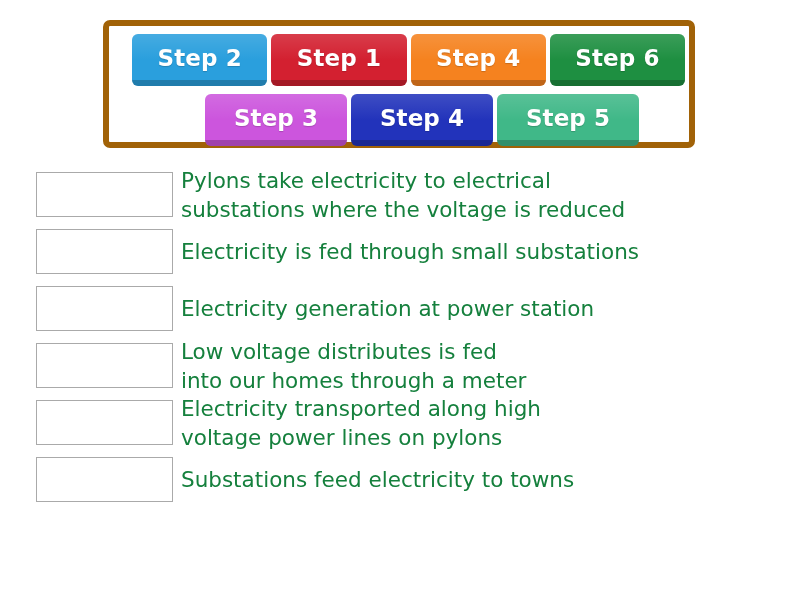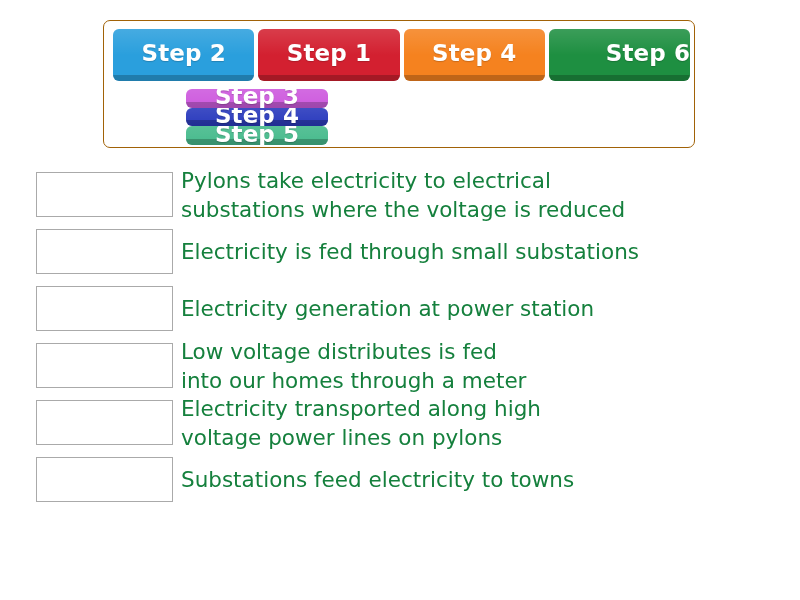--- a/index.html
+++ b/index.html
@@ -17,31 +17,31 @@
 
   
   #tile-tray {
     position: absolute;
     left: 103px;
     top: 20px;
     width: 592px;
     height: 128px;
     box-sizing: border-box;
     background: #ffffff;
-    border: 1px solid #a16207;
+    border: 6px solid #a16207;
     border-radius: 7px;
-    padding: 8px 0 0 2px;
+    padding: 8px 0 0 16px;
   }
   .tile-row {
     display: flex;
     height: 56px;
     margin-bottom: 4px;
   }
   .tile-row.row-1 { padding-left: 7px; }
-  .tile-row.row-2 { padding-left: 80px; flex-direction: column; }
+  .tile-row.row-2 { padding-left: 80px; }
 
   .tile {
     width: 142px;
     height: 52px;
     margin-right: 4px;
     border-radius: 6px;
     position: relative;
     display: flex;
     align-items: center;
     justify-content: center;
@@ -129,21 +129,21 @@
     <div class="tile" style="background: rgb(211, 32, 48); text-align: center;">
       <span class="tile-gloss"></span>
       <span class="tile-shade"></span>
       <span class="tile-label">Step 1</span>
     </div>
     <div class="tile" style="background: rgb(245, 130, 31);">
       <span class="tile-gloss"></span>
       <span class="tile-shade"></span>
       <span class="tile-label">Step 4</span>
     </div>
-    <div class="tile" style="background: rgb(30, 143, 65); justify-content: flex-end;">
+    <div class="tile" style="background: rgb(30, 143, 65);">
       <span class="tile-gloss"></span>
       <span class="tile-shade"></span>
       <span class="tile-label">Step 6</span>
     </div>
   </div>
 
   <div class="tile-row row-2">
     <div class="tile" style="background: rgb(204, 85, 221);">
       <span class="tile-gloss"></span>
       <span class="tile-shade"></span>

